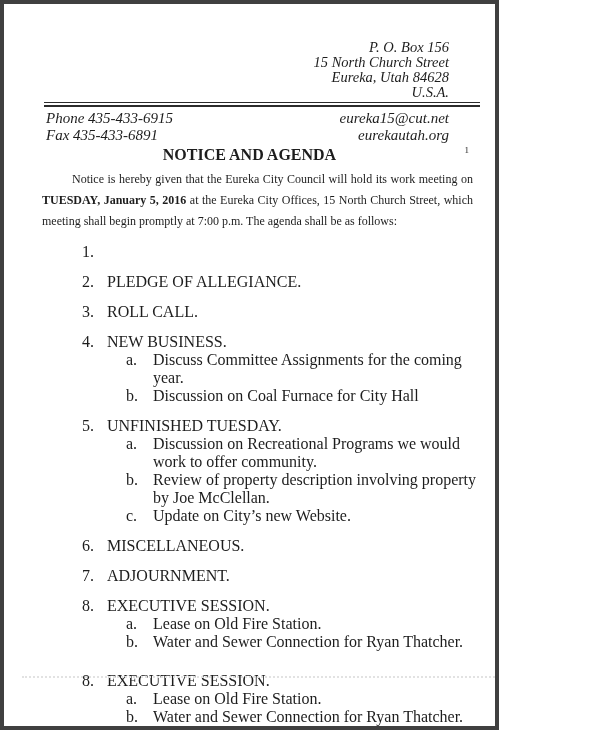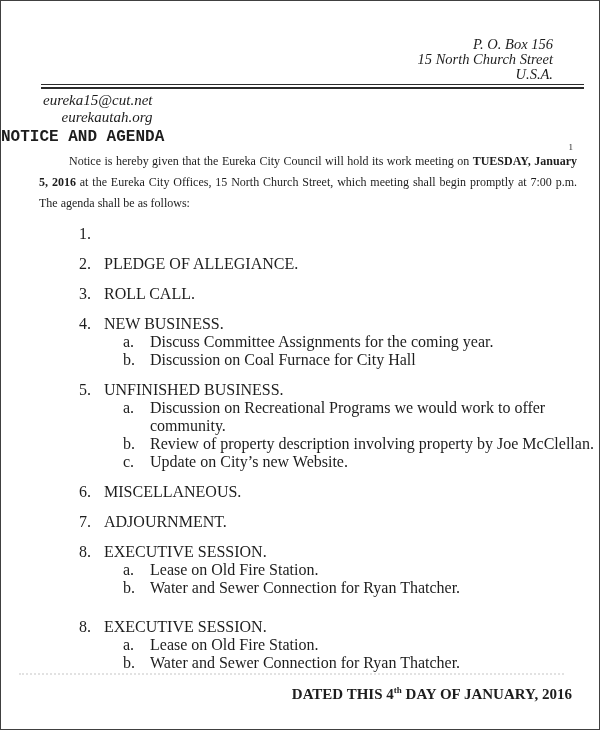--- a/index.html
+++ b/index.html
@@ -1,22 +1,22 @@
 <!DOCTYPE html>
 <html><head>
 <meta charset="utf-8">
 <style>
   html, body { margin: 0; padding: 0; background: #ffffff; }
   .page {
     position: relative;
-    width: 600px;
+    width: 499px;
     height: 730px;
     box-sizing: border-box;
     background: #ffffff;
-    border: 1px solid #404040;
+    border: 4px solid #404040;
     font-family: "Liberation Serif", "DejaVu Serif", serif;
     color: #1d1d1d;
     overflow: hidden;
   }
   
   .address-block {
     margin-top: 36px;
     padding-right: 46px;
     text-align: right;
     font-style: italic;
@@ -33,26 +33,25 @@
     display: flex;
     justify-content: space-between;
     padding: 3px 46px 0 42px;
     font-style: italic;
     font-size: 15px;
     line-height: 17px;
   }
   .contact-right { text-align: right; }
   
   .doc-title {
-    text-align: left;
+    text-align: center;
     font-weight: bold;
     font-size: 16px;
     margin-top: 2px;
     line-height: 18px;
-    font-family: Liberation Mono, monospace;
   }
   .footnote-mark {
     position: absolute;
     top: 142px;
     right: 26px;
     font-size: 9px;
     line-height: 9px;
   }
   
   .intro {
@@ -90,26 +89,31 @@
   }
 </style>
 </head>
 <body>
 
 <div class="page">
 
   <div class="address-block">
     <div>P. O. Box 156</div>
     <div>15 North Church Street</div>
+    <div>Eureka, Utah 84628</div>
     <div>U.S.A.</div>
   </div>
 
   <div class="double-rule"></div>
 
   <div class="contact-row">
+    <div class="contact-left">
+      <div>Phone 435-433-6915</div>
+      <div>Fax 435-433-6891</div>
+    </div>
     <div class="contact-right">
       <div>eureka15@cut.net</div>
       <div>eurekautah.org</div>
     </div>
   </div>
 
   <div class="doc-title">NOTICE AND AGENDA</div>
 
   <div class="footnote-mark">1</div>
 
@@ -148,21 +152,21 @@
       </div>
       <div class="sub-row">
         <span class="sub-letter">b.</span>
         <span>Discussion on Coal Furnace for City Hall</span>
       </div>
     </div>
 
     <div class="agenda-item">
       <div class="item-row">
         <span class="item-num">5.</span>
-        <span>UNFINISHED BUSINESS.</span>
+        <span>UNFINISHED TUESDAY.</span>
       </div>
       <div class="sub-row">
         <span class="sub-letter">a.</span>
         <span>Discussion on Recreational Programs we would work to offer community.</span>
       </div>
       <div class="sub-row">
         <span class="sub-letter">b.</span>
         <span>Review of property description involving property by Joe McClellan.</span>
       </div>
       <div class="sub-row">

